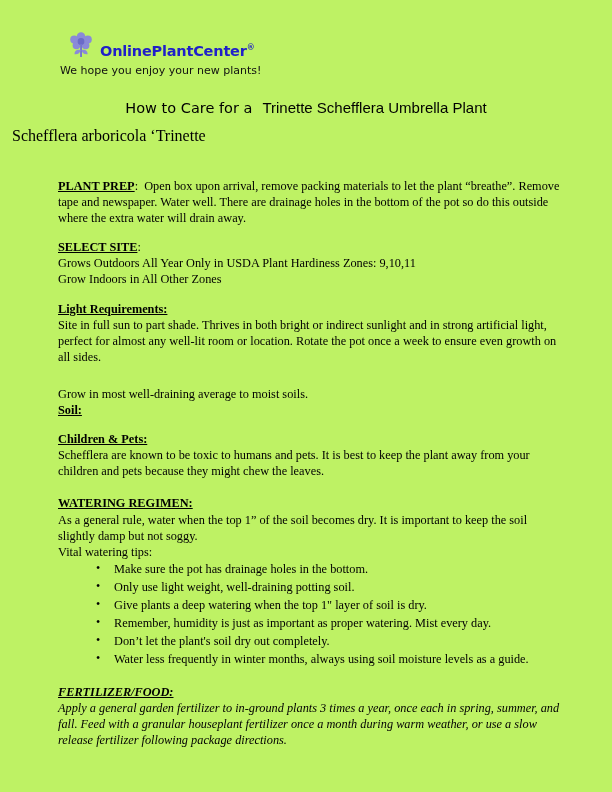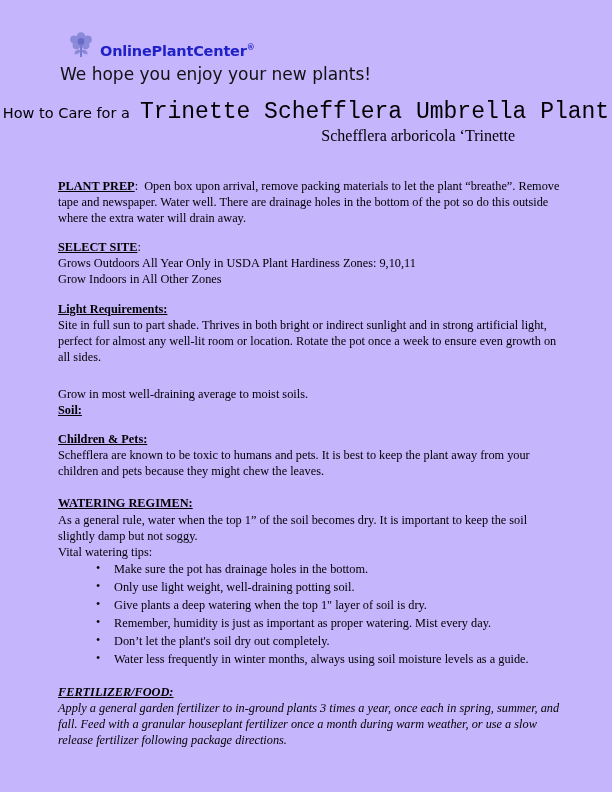--- a/index.html
+++ b/index.html
@@ -4,21 +4,21 @@
 <style>
   html, body {
     margin: 0;
     padding: 0;
     background: #ffffff;
   }
   .page {
     position: relative;
     width: 612px;
     height: 792px;
-    background: #c4b5fd;
+    background: #bef264;
     overflow: hidden;
     font-family: "Liberation Serif", serif;
     color: #000000;
   }
 
   
   .brand-block {
     position: absolute;
     left: 58px;
     top: 26px;
@@ -45,21 +45,21 @@
     line-height: 1;
     padding-bottom: 2px;
     white-space: nowrap;
   }
   .brand-name sup {
     font-size: 8px;
     vertical-align: super;
   }
   .tagline {
     font-family: "DejaVu Sans", sans-serif;
-    font-size: 17px;
+    font-size: 11px;
     color: #111111;
     margin-top: 4px;
     margin-left: 2px;
     white-space: nowrap;
   }
 
   
   .title-line {
     position: absolute;
     left: 0;
@@ -67,31 +67,31 @@
     width: 612px;
     text-align: center;
     white-space: nowrap;
   }
   .title-prefix {
     font-family: "DejaVu Sans", sans-serif;
     font-size: 14.5px;
     color: #000;
   }
   .title-main {
-    font-family: Liberation Mono, monospace;
-    font-size: 23px;
+    font-family: Liberation Sans, sans-serif;
+    font-size: 15px;
     color: #000;
     margin-left: 10px;
   }
   .subtitle-line {
     position: absolute;
-    left: 4px;
+    left: 12px;
     top: 127px;
     width: 511px;
-    text-align: right;
+    text-align: left;
     font-family: "Liberation Serif", serif;
     font-size: 16px;
     white-space: nowrap;
   }
 
   
   .body-area {
     position: absolute;
     left: 58px;
     top: 178px;

